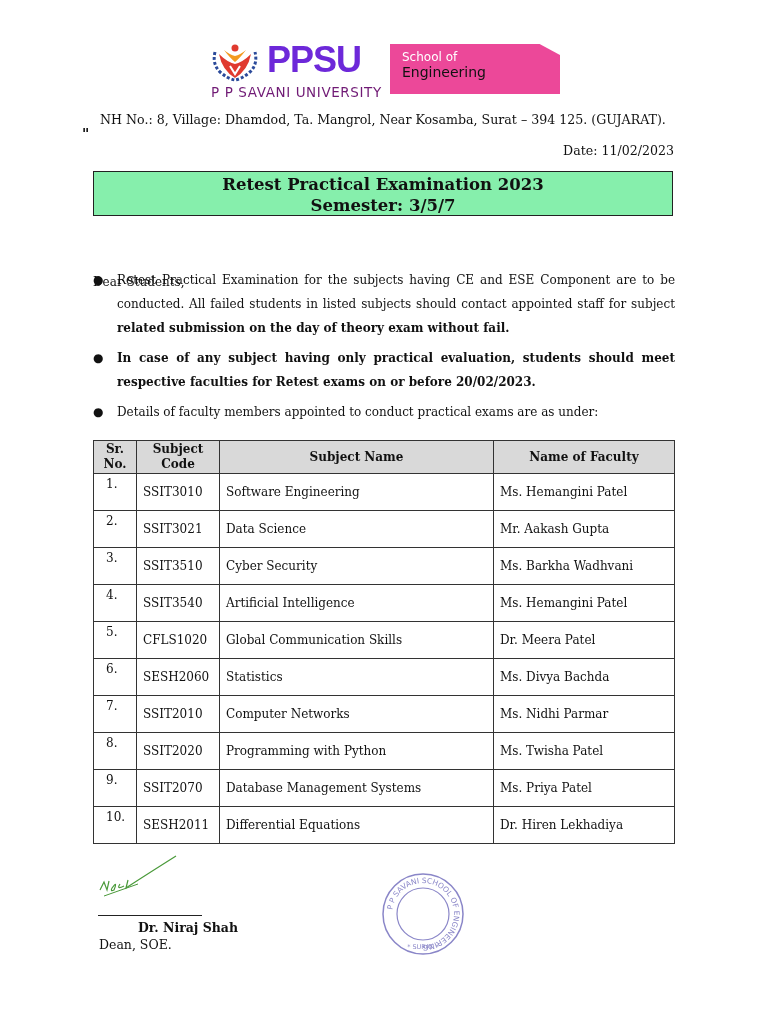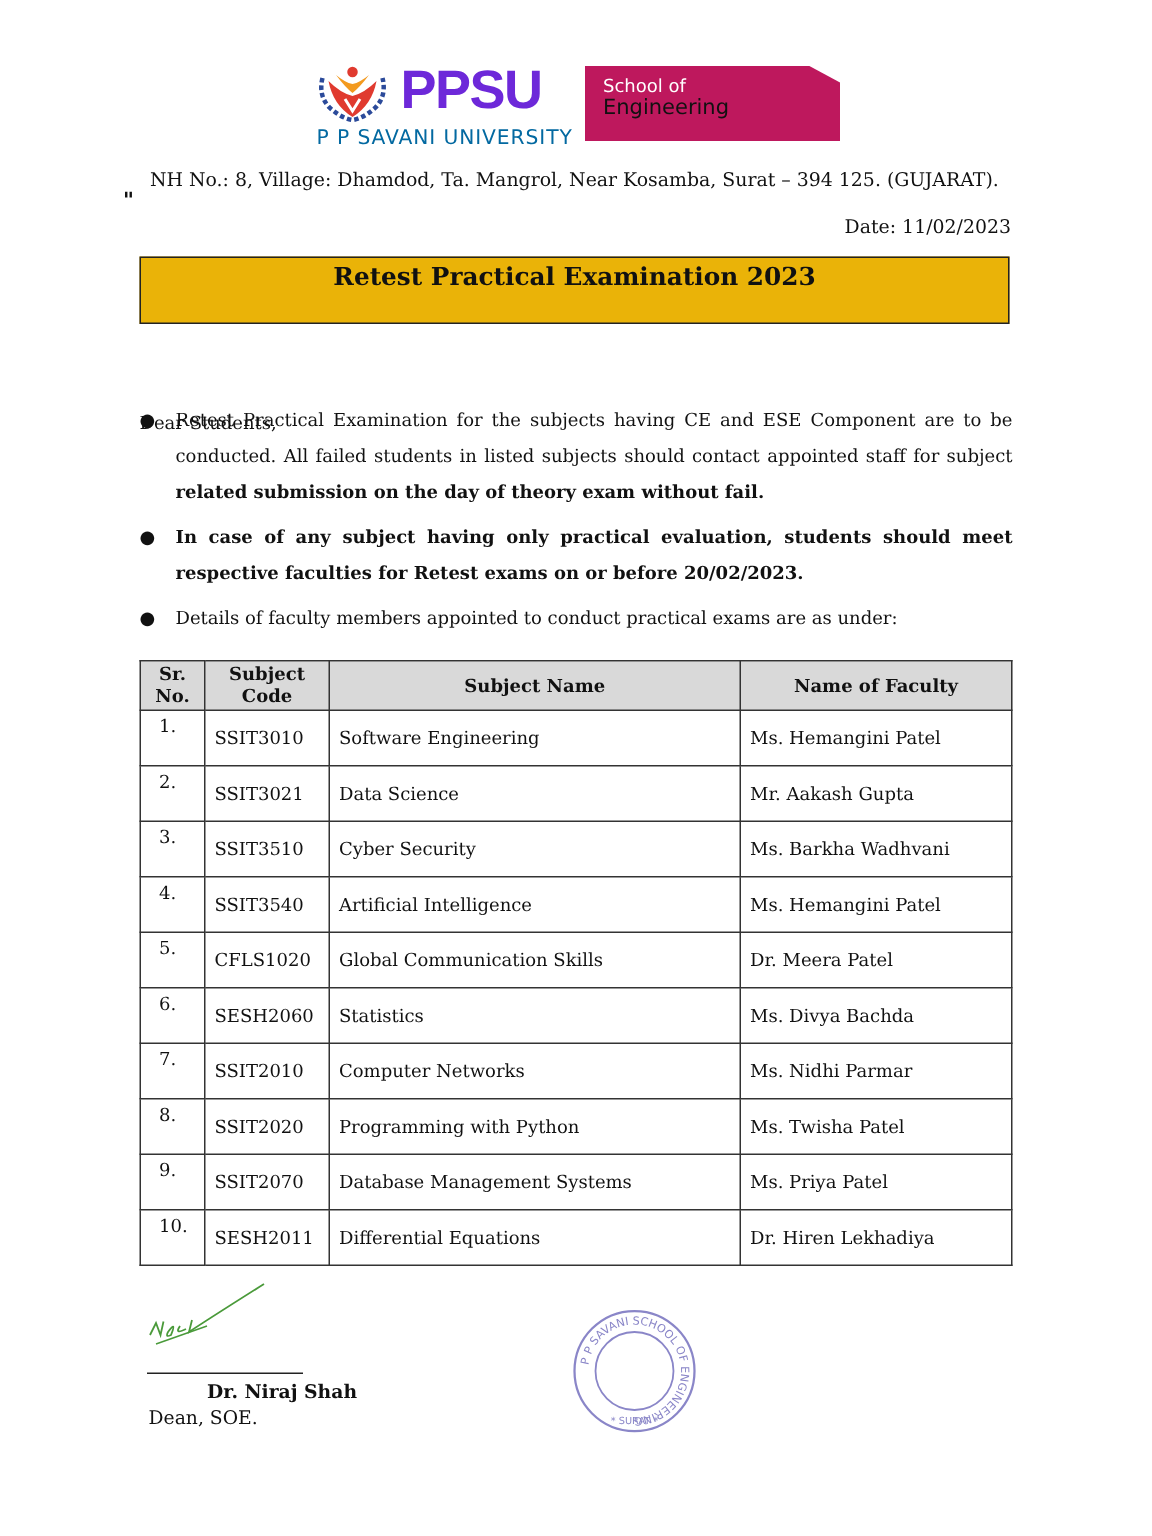--- a/index.html
+++ b/index.html
@@ -6,33 +6,33 @@
   body { width:768px; height:1024px; position:relative; overflow:hidden;
          font-family:"DejaVu Serif","Liberation Serif",serif; color:#111; }
   .abs { position:absolute; }
 
   
   .logo { left:210px; top:42px; width:352px; height:60px; }
   .emblem { position:absolute; left:0; top:0; width:50px; height:40px; }
   .ppsu { position:absolute; left:57px; top:-4px; font-family:Liberation Sans, sans-serif;
           font-weight:bold; font-size:36px; letter-spacing:-1px; color:#6d28d9; line-height:44px; }
   .uni { position:absolute; left:1px; top:42px; font-family:"DejaVu Sans","Liberation Sans",sans-serif;
-         font-size:13.5px; letter-spacing:0.6px; color:#0369a1; white-space:nowrap; }
-  .soe-box { position:absolute; left:180px; top:2px; width:170px; height:50px; background:#be185d;
+         font-size:13.5px; letter-spacing:0.6px; color:#701a75; white-space:nowrap; }
+  .soe-box { position:absolute; left:180px; top:2px; width:170px; height:50px; background:#ec4899;
              clip-path: polygon(0 0, 88% 0, 100% 22%, 100% 100%, 0 100%); }
   .soe1 { position:absolute; left:12px; top:6px; font-family:"DejaVu Sans","Liberation Sans",sans-serif;
           font-size:12px; color:#fff; }
   .soe2 { position:absolute; left:12px; top:20px; font-family:"DejaVu Sans","Liberation Sans",sans-serif;
           font-size:14px; font-weight:normal; color:#111; }
 
   .address { left:100px; top:112px; font-size:12.6px; white-space:nowrap; }
   .quote-mark { left:82px; top:126px; font-size:14px; font-weight:bold; }
   .date { right:94px; top:143px; font-size:12.6px;text-align:right; }
 
-  .title-box { left:93px; top:171px; width:580px; height:45px; background:#eab308; border:1.5px solid #222;
+  .title-box { left:93px; top:171px; width:580px; height:45px; background:#86efac; border:1.5px solid #222;
                text-align:center; font-weight:bold; font-size:16.5px; line-height:21px; padding-top:2px; box-sizing:border-box; }
 
   .greeting { left:93px; top:234px; font-size:12px;margin-top:41px; }
   .bullets { left:93px; top:268px; width:582px; font-size:12px; }
   .bullet { position:relative; padding-left:24px; text-align:justify; line-height:24px; margin-bottom:6px; }
   .bullet .dot { position:absolute; left:0; top:0; }
   .b2 { font-weight:bold; }
 
   table.faculty { position:absolute; left:93px; top:440px; width:582px; border-collapse:collapse; font-size:12px; }
   table.faculty th, table.faculty td { border:1px solid #333; }
@@ -66,20 +66,21 @@
     <div class="soe2">Engineering</div>
   </div>
 </div>
 
 <div class="abs address">NH No.: 8, Village: Dhamdod, Ta. Mangrol, Near Kosamba, Surat – 394 125. (GUJARAT).</div>
 <div class="abs quote-mark">"</div>
 <div class="abs date">Date: 11/02/2023</div>
 
 <div class="abs title-box">
   <div>Retest Practical Examination 2023</div>
+  <div>Semester: 3/5/7</div>
 </div>
 
 <div class="abs greeting">Dear Students,</div>
 
 <div class="abs bullets">
   <div class="bullet">
     <span class="dot">●</span>
     <span>Retest Practical Examination for the subjects having CE and ESE Component are to be conducted. All failed students in listed subjects should contact appointed staff for subject</span>
     <span class="b2">related submission on the day of theory exam without fail.</span>
   </div>

